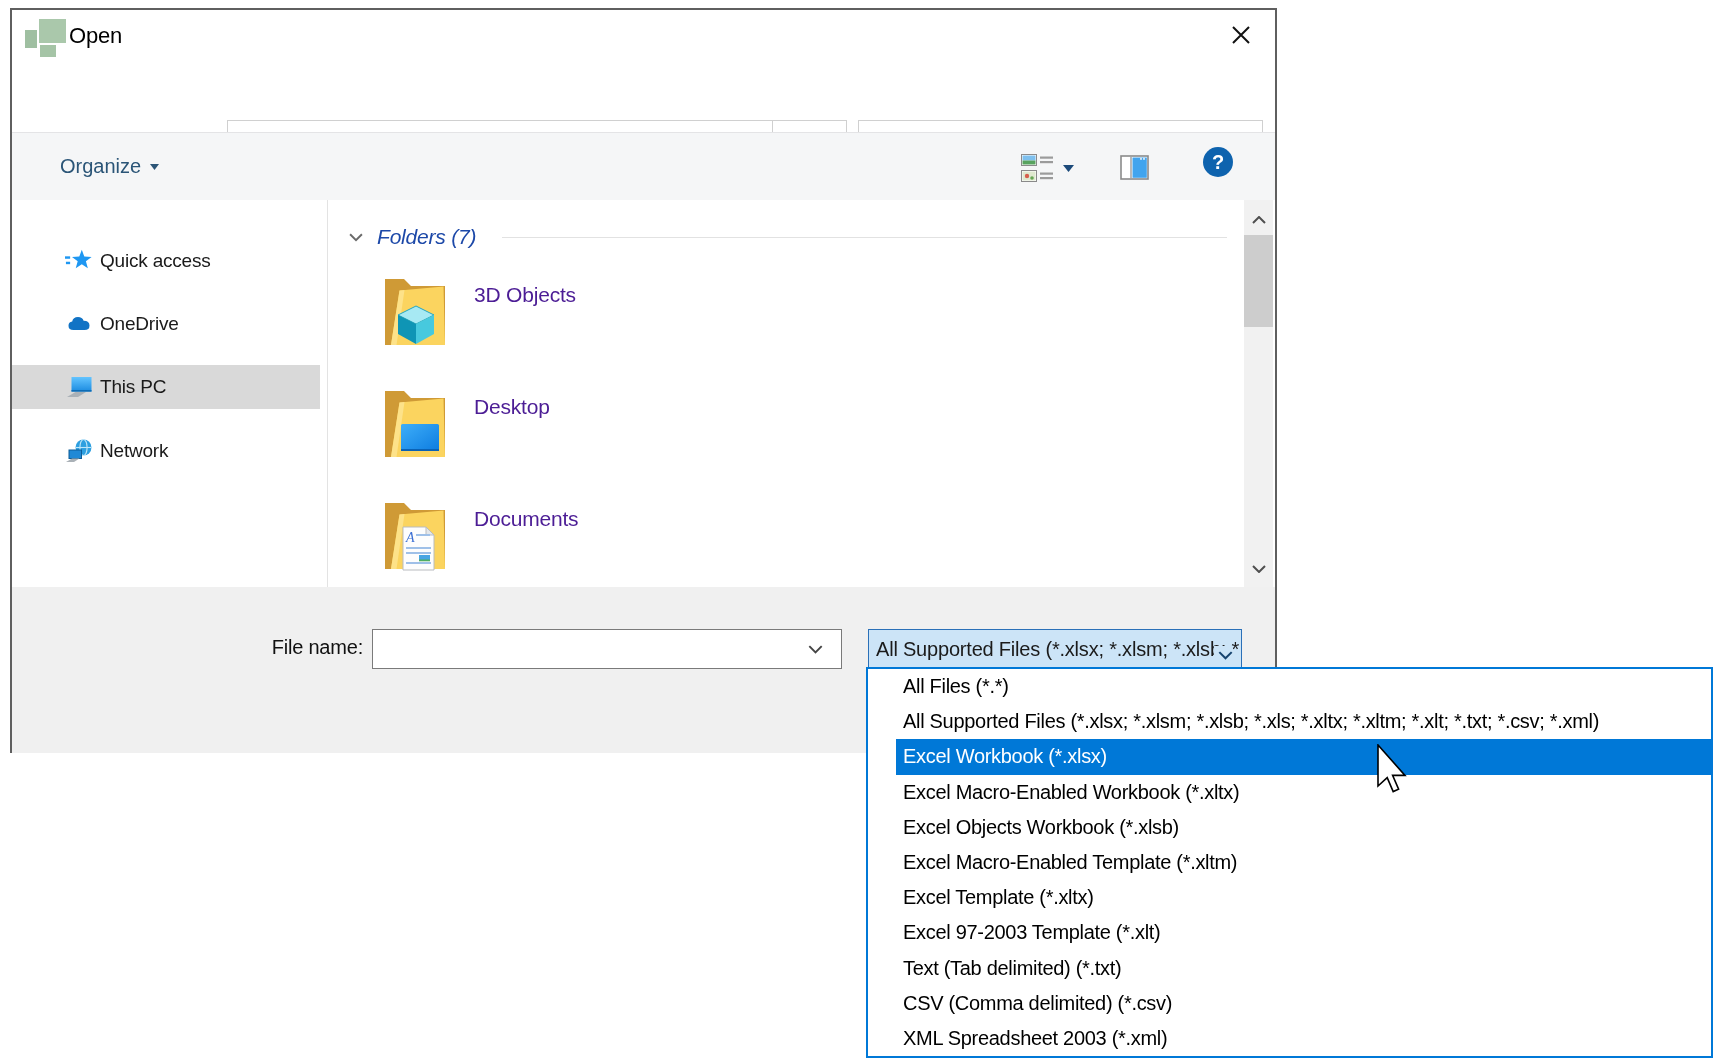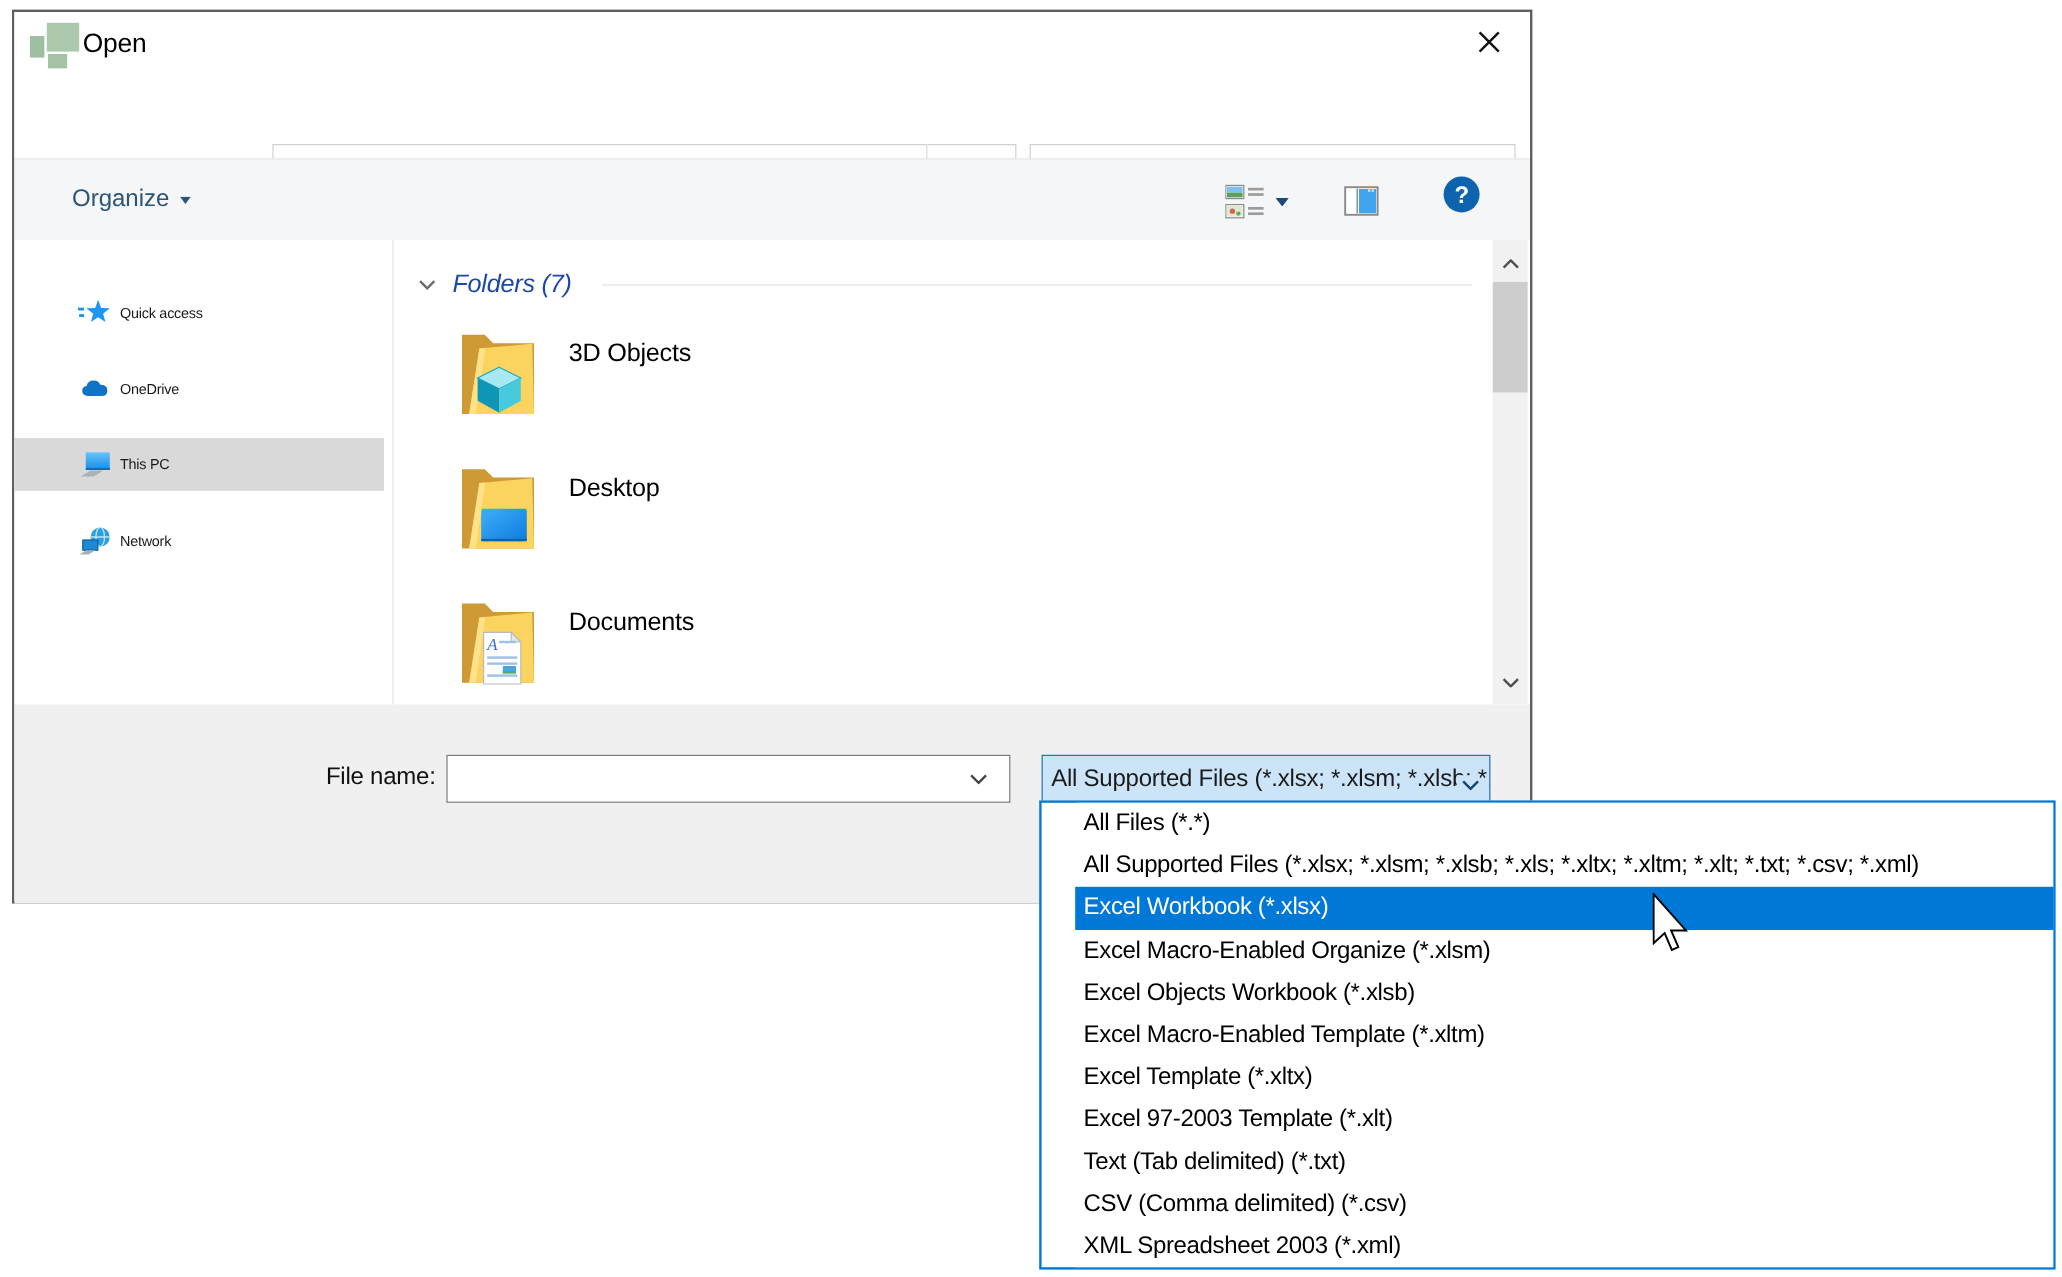--- a/index.html
+++ b/index.html
@@ -46,30 +46,30 @@
   .views-btn { position:absolute; left:6px; top:19px; width:66px; height:32px; display:flex; align-items:center; gap:8px; }
   .preview-btn { position:absolute; left:105px; top:19px; width:30px; height:30px; }
   .help-btn { position:absolute; left:187px; top:13px; width:32px; height:32px; }
 
   
   .bodyarea { left:0; top:190px; width:100%; height:387px; background:#fff; }
   .sidebar { position:absolute; left:0; top:0; width:316px; height:100%; border-right:1px solid #e3e3e3; }
   .side-item { position:absolute; left:0; width:308px; height:44px; display:flex; align-items:center; }
   .side-item.selected { background:#d9d9d9; }
   .side-icon { margin-left:53px; width:28px; height:28px; flex:0 0 28px; }
-  .side-label { margin-left:7px; font-size:12px; color:#1a1a1a; white-space:nowrap; }
+  .side-label { margin-left:7px; font-size:19px; color:#1a1a1a; white-space:nowrap; }
 
   .mainpane { position:absolute; left:316px; top:0; width:916px; height:100%; overflow:hidden; }
   .group-header { position:absolute; left:0; top:24px; width:100%; height:26px; display:flex; align-items:center;font-style:italic; }
   .group-chev { margin-left:21px; }
   .group-label { margin-left:14px; font-size:21px; color:#1c48a8; white-space:nowrap; }
   .group-rule { position:absolute; left:174px; top:37px; width:725px; height:1px; background:#e2e2e2; }
   .folder-item { position:absolute; left:56px; width:520px; height:100px; }
   .folder-svg { position:absolute; left:0; top:0; }
-  .folder-label { position:absolute; left:90px; top:14px; font-size:21px; color:#000000; white-space:nowrap; }
+  .folder-label { position:absolute; left:90px; top:14px; font-size:21px; color:#4c1d95; white-space:nowrap; }
   .fi-0 { top:69px; } .fi-1 { top:181px; } .fi-2 { top:293px; }
 
   .scrollbar { position:absolute; left:1232px; top:0; width:29px; height:387px; background:#f1f1f1; }
   .sb-up { position:absolute; left:8px; top:16px; }
   .sb-down { position:absolute; left:8px; top:365px; }
   .sb-thumb { position:absolute; left:0; top:35px; width:29px; height:92px; background:#cdcdcd; }
 
   
   .footerarea { left:0; top:577px; width:100%; height:166px; background:#f0f0f0;padding-left:47px; }
   .fn-label { position:absolute; left:130px; top:49px; width:221px; text-align:right; font-size:20px; color:#111; }
@@ -351,21 +351,21 @@
 
     <div class="dd-item">
       <span class="dd-item-label">All Supported Files (*.xlsx; *.xlsm; *.xlsb; *.xls; *.xltx; *.xltm; *.xlt; *.txt; *.csv; *.xml)</span>
     </div>
 
     <div class="dd-item selected">
       <span class="dd-item-label">Excel Workbook (*.xlsx)</span>
     </div>
 
     <div class="dd-item">
-      <span class="dd-item-label">Excel Macro-Enabled Organize (*.xlsm)</span>
+      <span class="dd-item-label">Excel Macro-Enabled Workbook (*.xltx)</span>
     </div>
 
     <div class="dd-item">
       <span class="dd-item-label">Excel Objects Workbook (*.xlsb)</span>
     </div>
 
 
     <div class="dd-item">
       <span class="dd-item-label">Excel Macro-Enabled Template (*.xltm)</span>
     </div>

